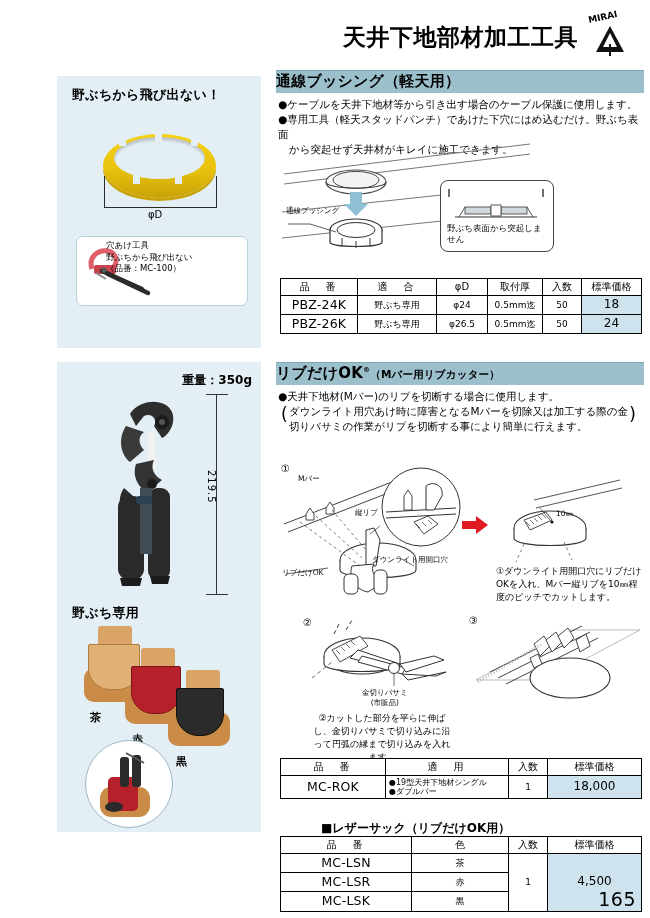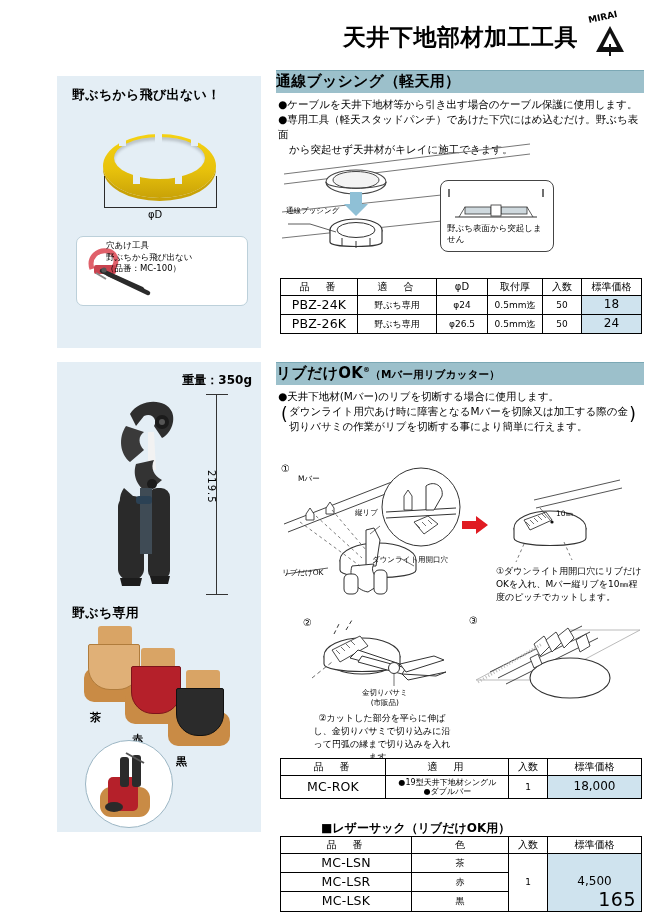--- a/index.html
+++ b/index.html
@@ -421,21 +421,21 @@
       <tr>
         <th style="width:100px;">品　番</th>
         <th style="width:118px;margin-top:35px;">適　用</th>
         <th style="width:34px;letter-spacing:0;">入数</th>
         <th style="letter-spacing:0;">標準価格</th>
       </tr>
     </thead>
     <tbody>
       <tr>
         <td class="code">MC-ROK</td>
-        <td style="font-size:8px;text-align:center;padding-left:3px;">
+        <td style="font-size:8px;text-align:left;padding-left:3px;">
           <div>●19型天井下地材シングル</div>
           <div>●ダブルバー</div>
         </td>
         <td class="small">1</td>
         <td class="price">18,000</td>
       </tr>
     </tbody>
   </table>
 
   <div class="tbl-cap" style="left:280px;top:820px;">■レザーサック（リブだけOK用）</div>

